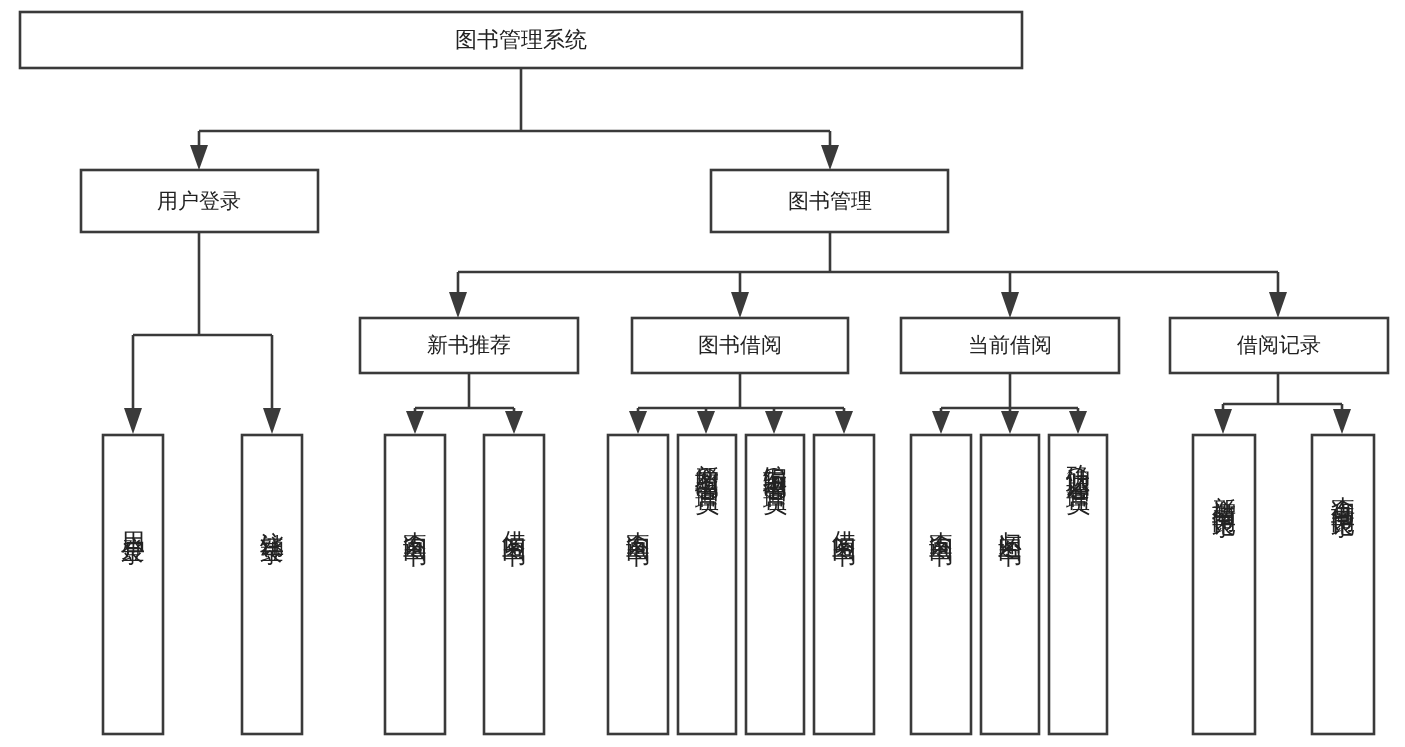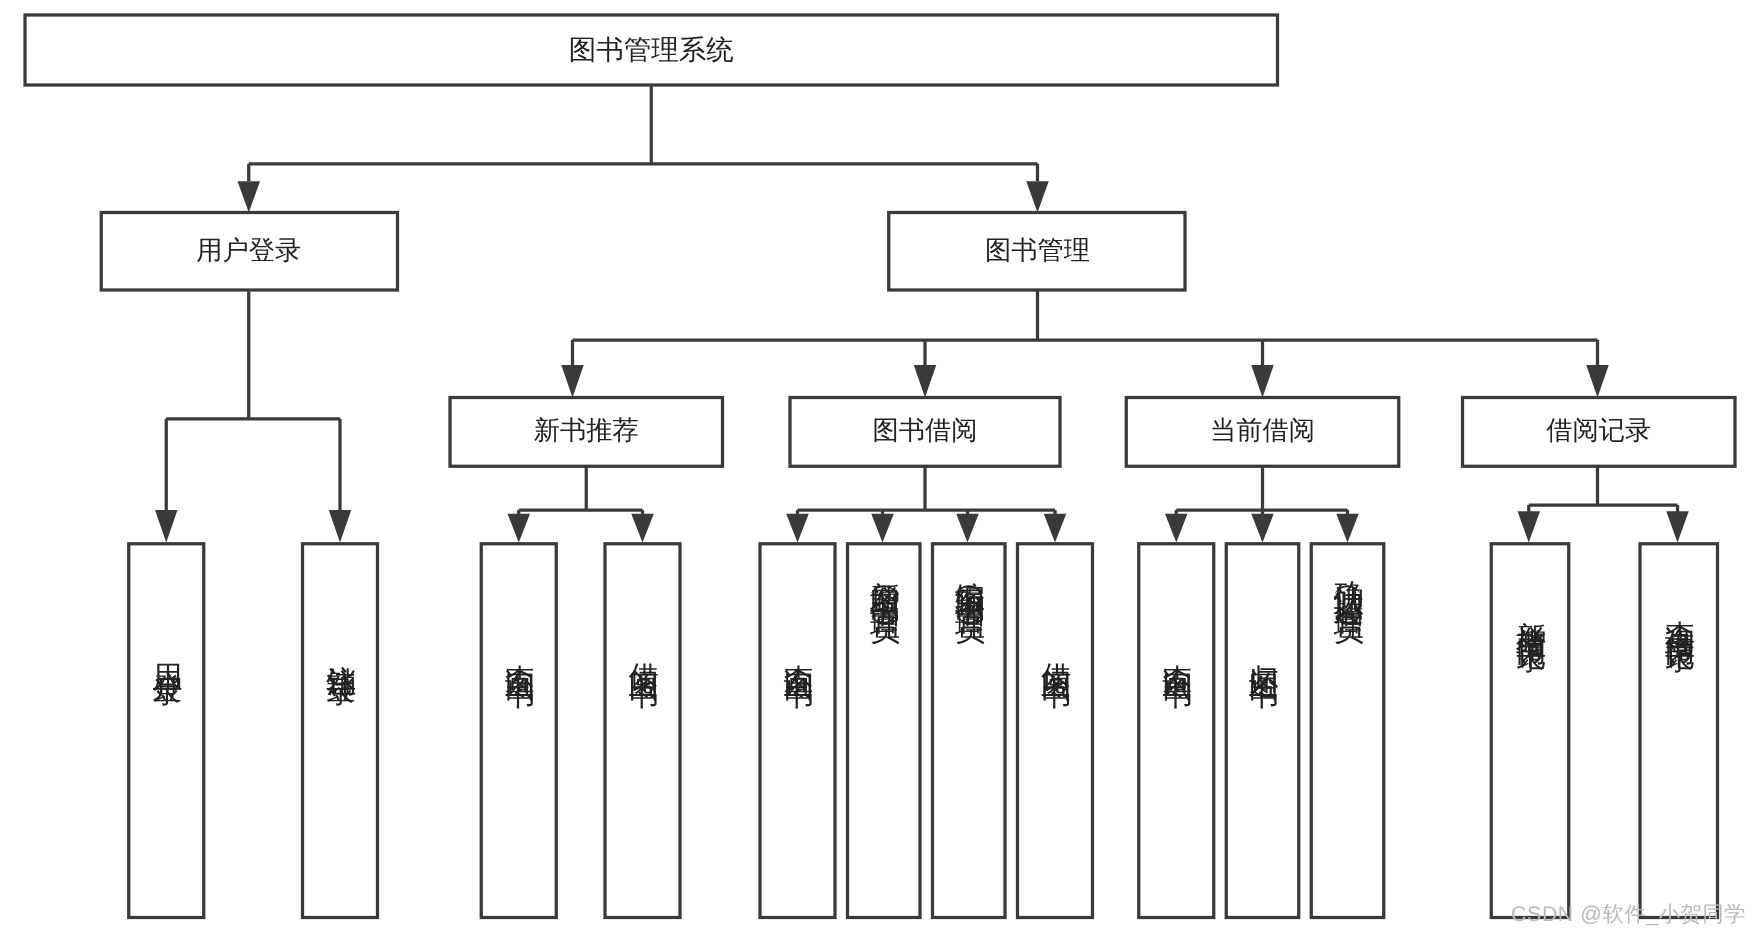--- a/index.html
+++ b/index.html
@@ -253,15 +253,14 @@
   </div>
 
   <div class="vlabel-wrap" style="left:1193px; top:435px; width:62px; height:299px;">
     <span class="vlabel" style="margin-top:42px;">新增借阅记录</span>
   </div>
 
   <div class="vlabel-wrap" style="left:1312px; top:435px; width:62px; height:299px;">
     <span class="vlabel" style="margin-top:42px;">查询借阅记录</span>
   </div>
 
-  <div class="watermark">CSDN @软件_小贺同学</div>
 
 </div>
 
 </body></html>

